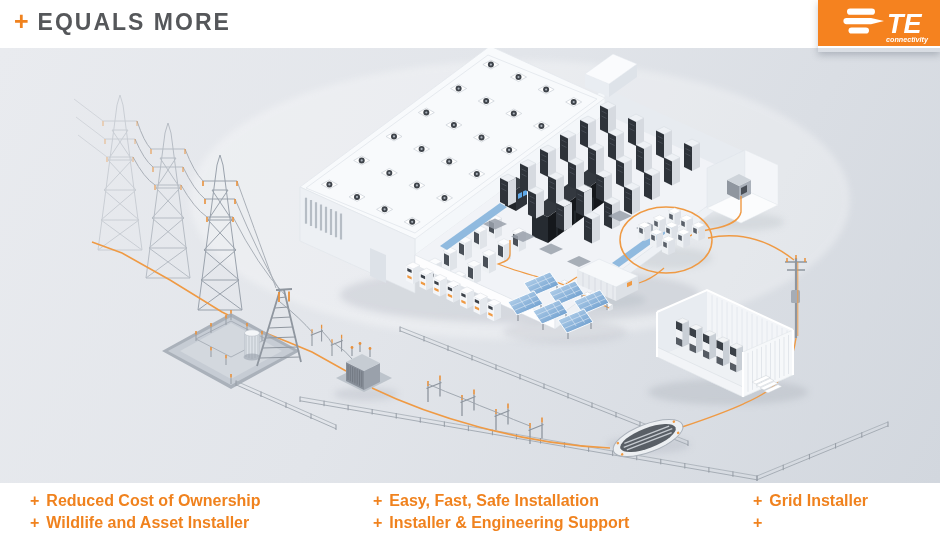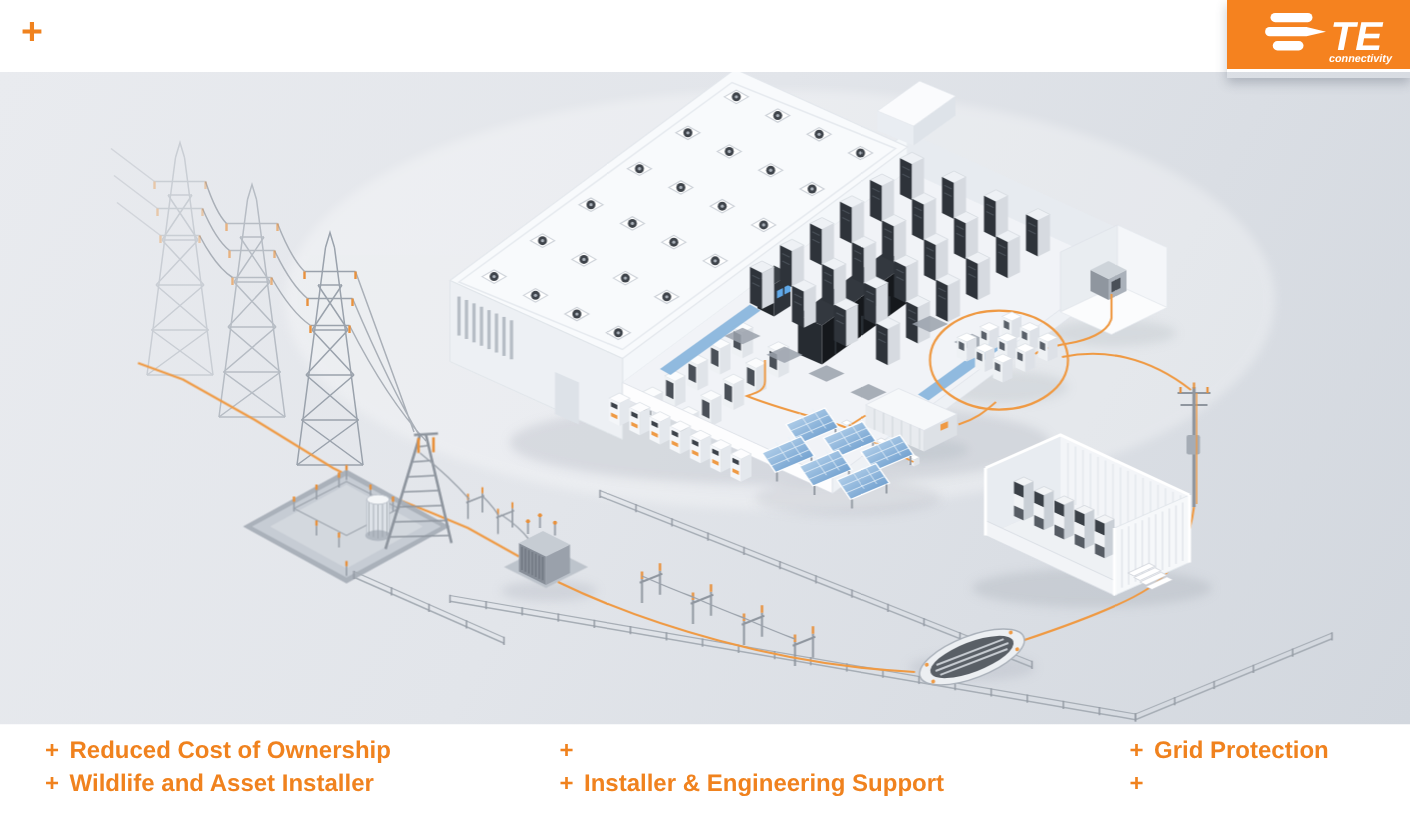--- a/index.html
+++ b/index.html
@@ -30,20 +30,21 @@
   .benefit{display:flex;gap:7px;color:#F0821E;font-size:16px;font-weight:bold;line-height:19px;white-space:nowrap;}
   .benefit .b-plus{font-weight:bold;}
 </style>
 </head>
 <body>
 
 <div class="stage">
 
   <div class="header">
     <span class="plus">+</span>
+    <h1>EQUALS MORE</h1>
   </div>
 
   <div class="logo">
     <svg width="122" height="46" viewBox="0 0 122 46">
       <rect width="122" height="46" fill="#F5821F"></rect>
       <g fill="#ffffff">
         <rect x="29" y="8.6" width="28" height="6.2" rx="3.1"></rect>
         <path d="M28.5,18 H53 L66,21.1 53,24.2 H28.5 A3.1,3.1 0 0 1 28.5,18 Z"></path>
         <rect x="30.5" y="27.4" width="20.5" height="6.2" rx="3.1"></rect>
       </g>
@@ -547,29 +548,30 @@
         <span>Reduced Cost of Ownership</span>
       </div>
       <div class="benefit">
         <span class="b-plus">+</span>
         <span>Wildlife and Asset Installer</span>
       </div>
     </div>
     <div class="col col-1">
       <div class="benefit">
         <span class="b-plus">+</span>
+        <span>Easy, Fast, Safe Installation</span>
       </div>
       <div class="benefit">
         <span class="b-plus">+</span>
         <span>Installer &amp; Engineering Support</span>
       </div>
     </div>
     <div class="col col-2">
       <div class="benefit">
         <span class="b-plus">+</span>
-        <span>Grid Protection</span>
+        <span>Grid Installer</span>
       </div>
       <div class="benefit">
         <span class="b-plus">+</span>
       </div>
     </div>
   </div>
 </div>
 
 </body></html>

